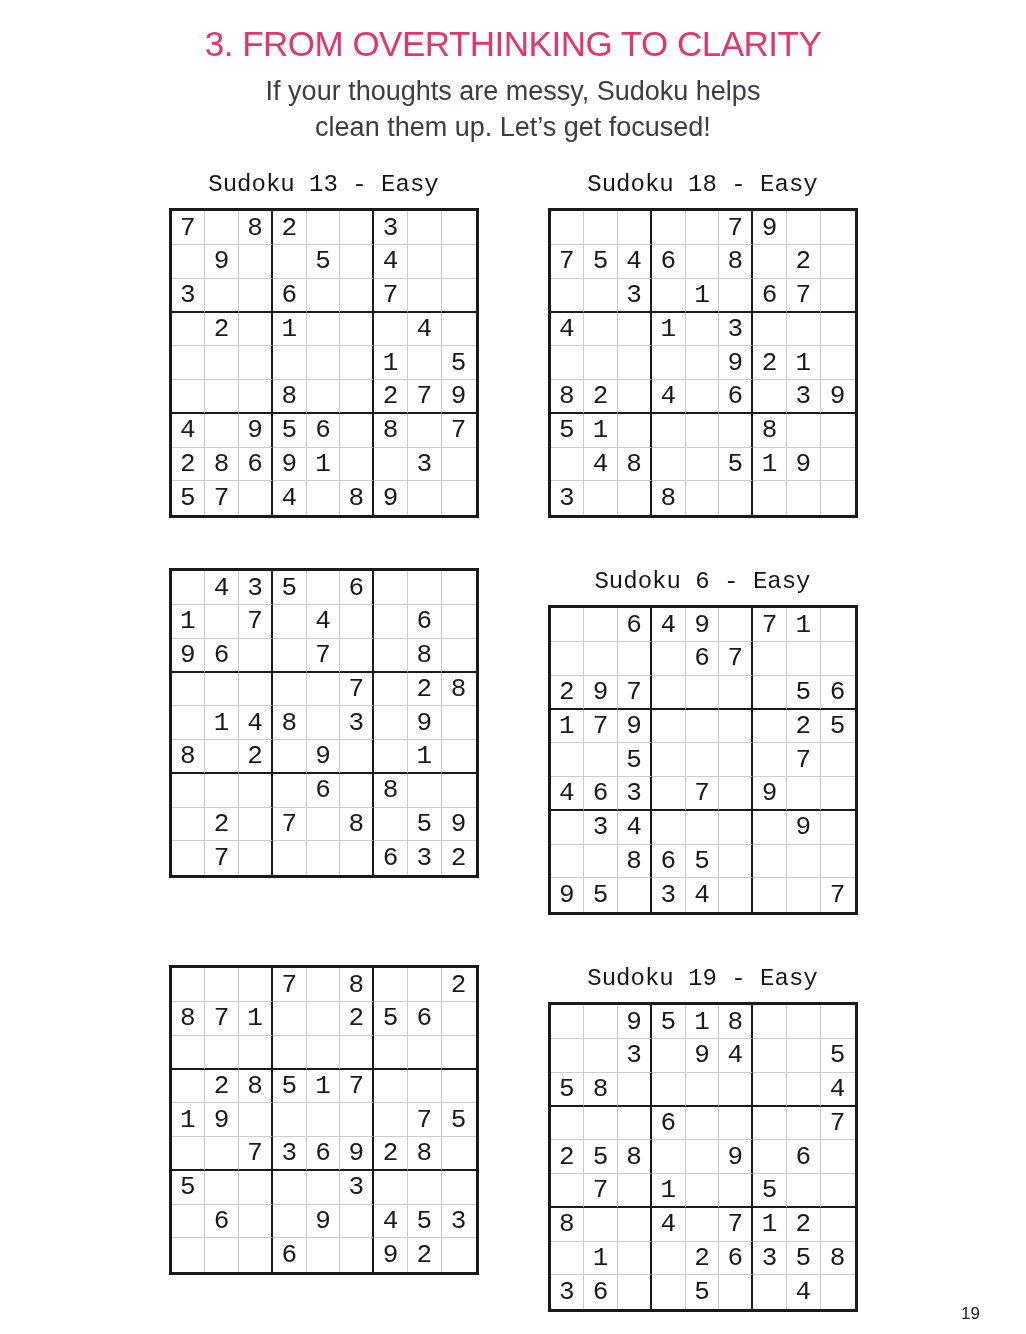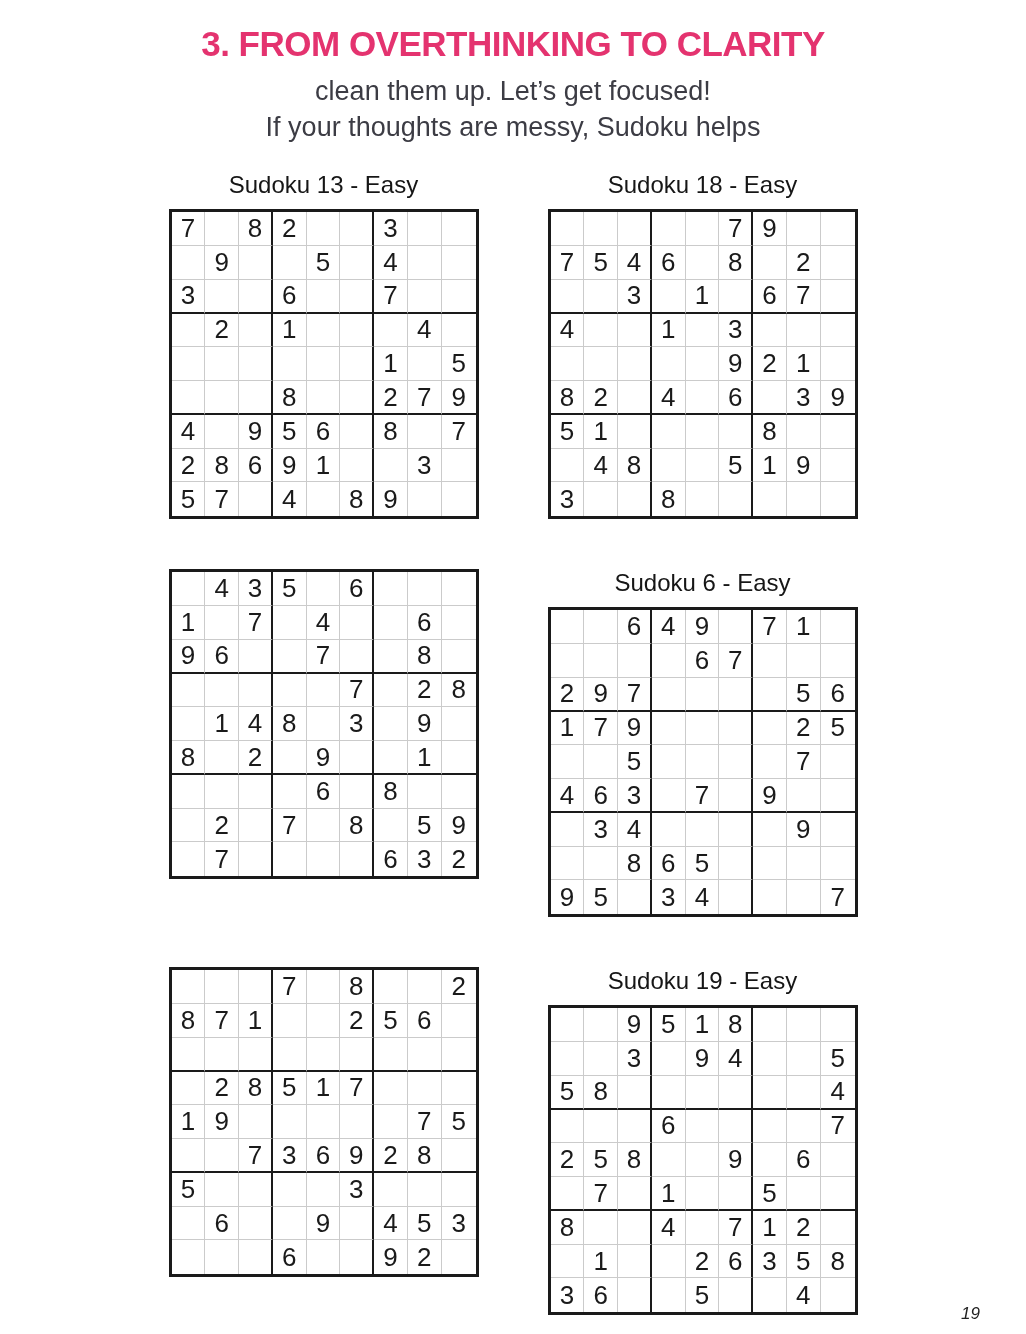--- a/index.html
+++ b/index.html
@@ -13,38 +13,39 @@
     width:1026px;height:1334px;
     background:#ffffff;
     font-family:"Liberation Sans", sans-serif;
     position:relative;
     overflow:hidden;
   }
   .header{text-align:center;padding-top:24px;}
   .page-title{
     margin:0;
     font-size:35px;
-    font-weight:700;
+    font-weight:400;
     letter-spacing:-0.5px;
     color:var(--accent);
   }
   .subtitle{
     margin:10px 0 0 0;
     font-size:27px;
     line-height:1.32;
     color:var(--subtle);
   }
   .sub-line{display:block;}
   .puzzles{
     display:grid;
     grid-template-columns:310px 310px;
     column-gap:69px;
     row-gap:50px;
     justify-content:center;
     margin-top:26px;
+    font-family:Liberation Mono, monospace;
   }
   .puzzle{width:310px;}
   .puzzle-title{
     margin:0 0 10px 0;
     font-size:24px;
     font-weight:400;
     color:#161616;
     text-align:center;
   }
   .sudoku{
@@ -66,32 +67,31 @@
   }
   .cell.thick-r{border-right:2.5px solid var(--ink);}
   .cell.no-r{border-right:none;}
   .cell.thick-b{border-bottom:2.5px solid var(--ink);}
   .cell.no-b{border-bottom:none;}
   .page-number{
     position:absolute;
     right:46px;bottom:10px;
     font-size:17px;
     color:#222;
-    font-style:italic;
   }
 </style>
 </head>
 <body>
 
 <div class="page">
   <header class="header">
     <h1 class="page-title">3. FROM OVERTHINKING TO CLARITY</h1>
     <p class="subtitle">
+      <span class="sub-line">If your thoughts are messy, Sudoku helps</span>
       <span class="sub-line">clean them up. Let’s get focused!</span>
-      <span class="sub-line">If your thoughts are messy, Sudoku helps</span>
     </p>
   </header>
 
   <main class="puzzles">
       <section class="puzzle">
         <h2 class="puzzle-title">Sudoku 13 - Easy</h2>
         <div class="sudoku">
           <div class="cell">7</div>
           <div class="cell"></div>
           <div class="cell thick-r">8</div>

